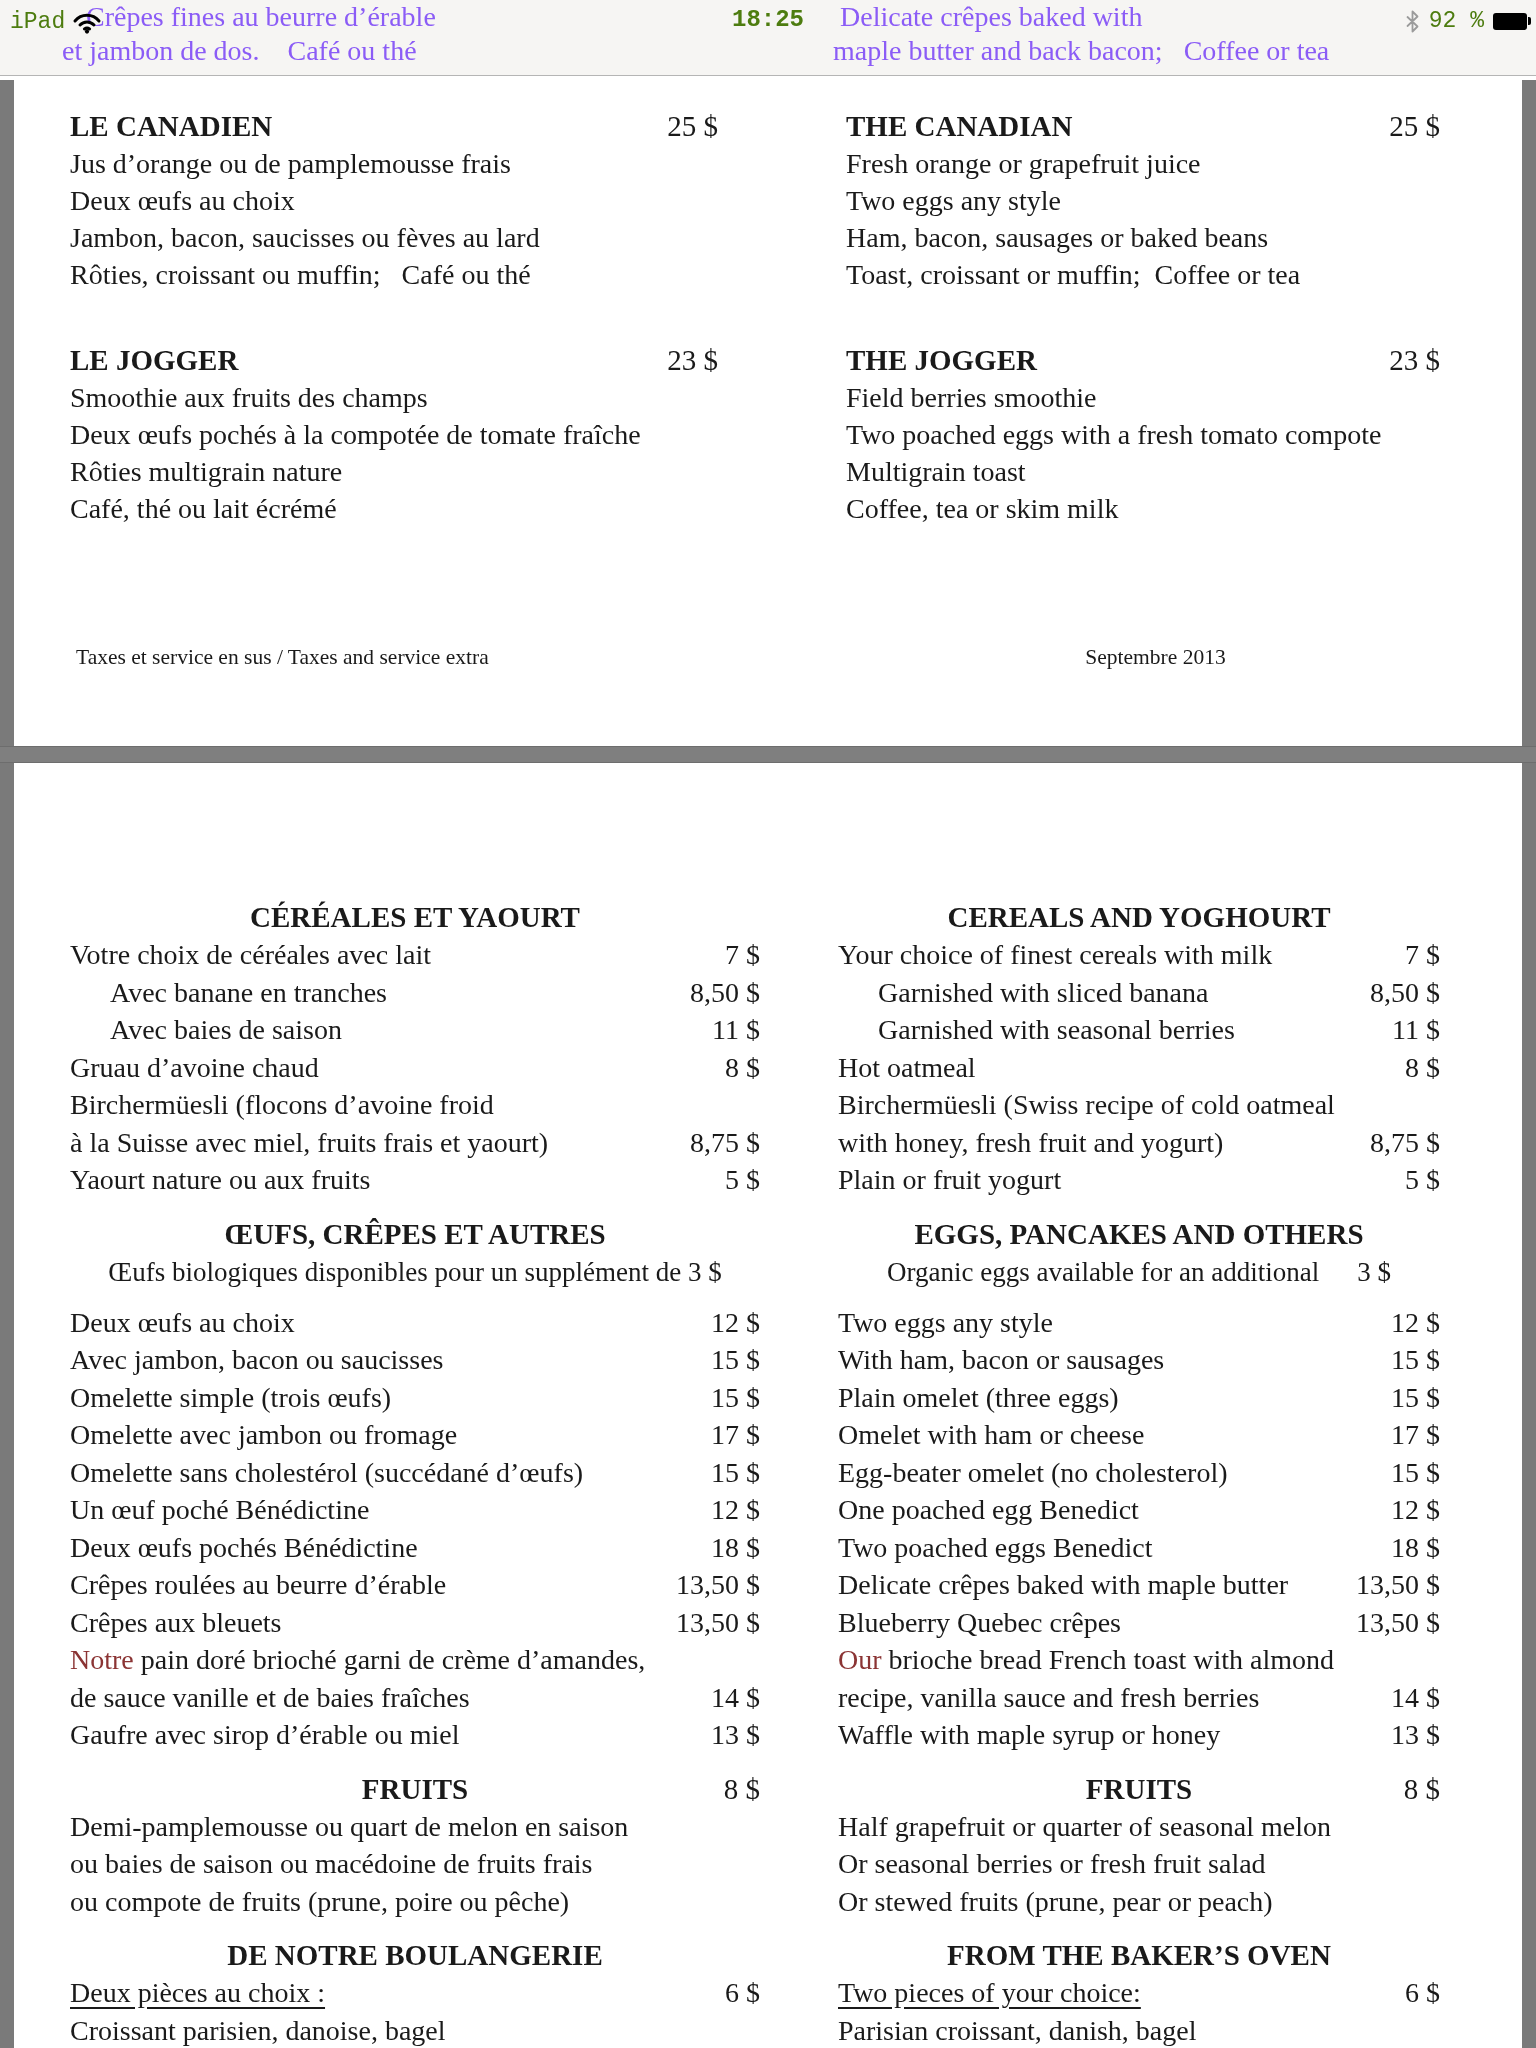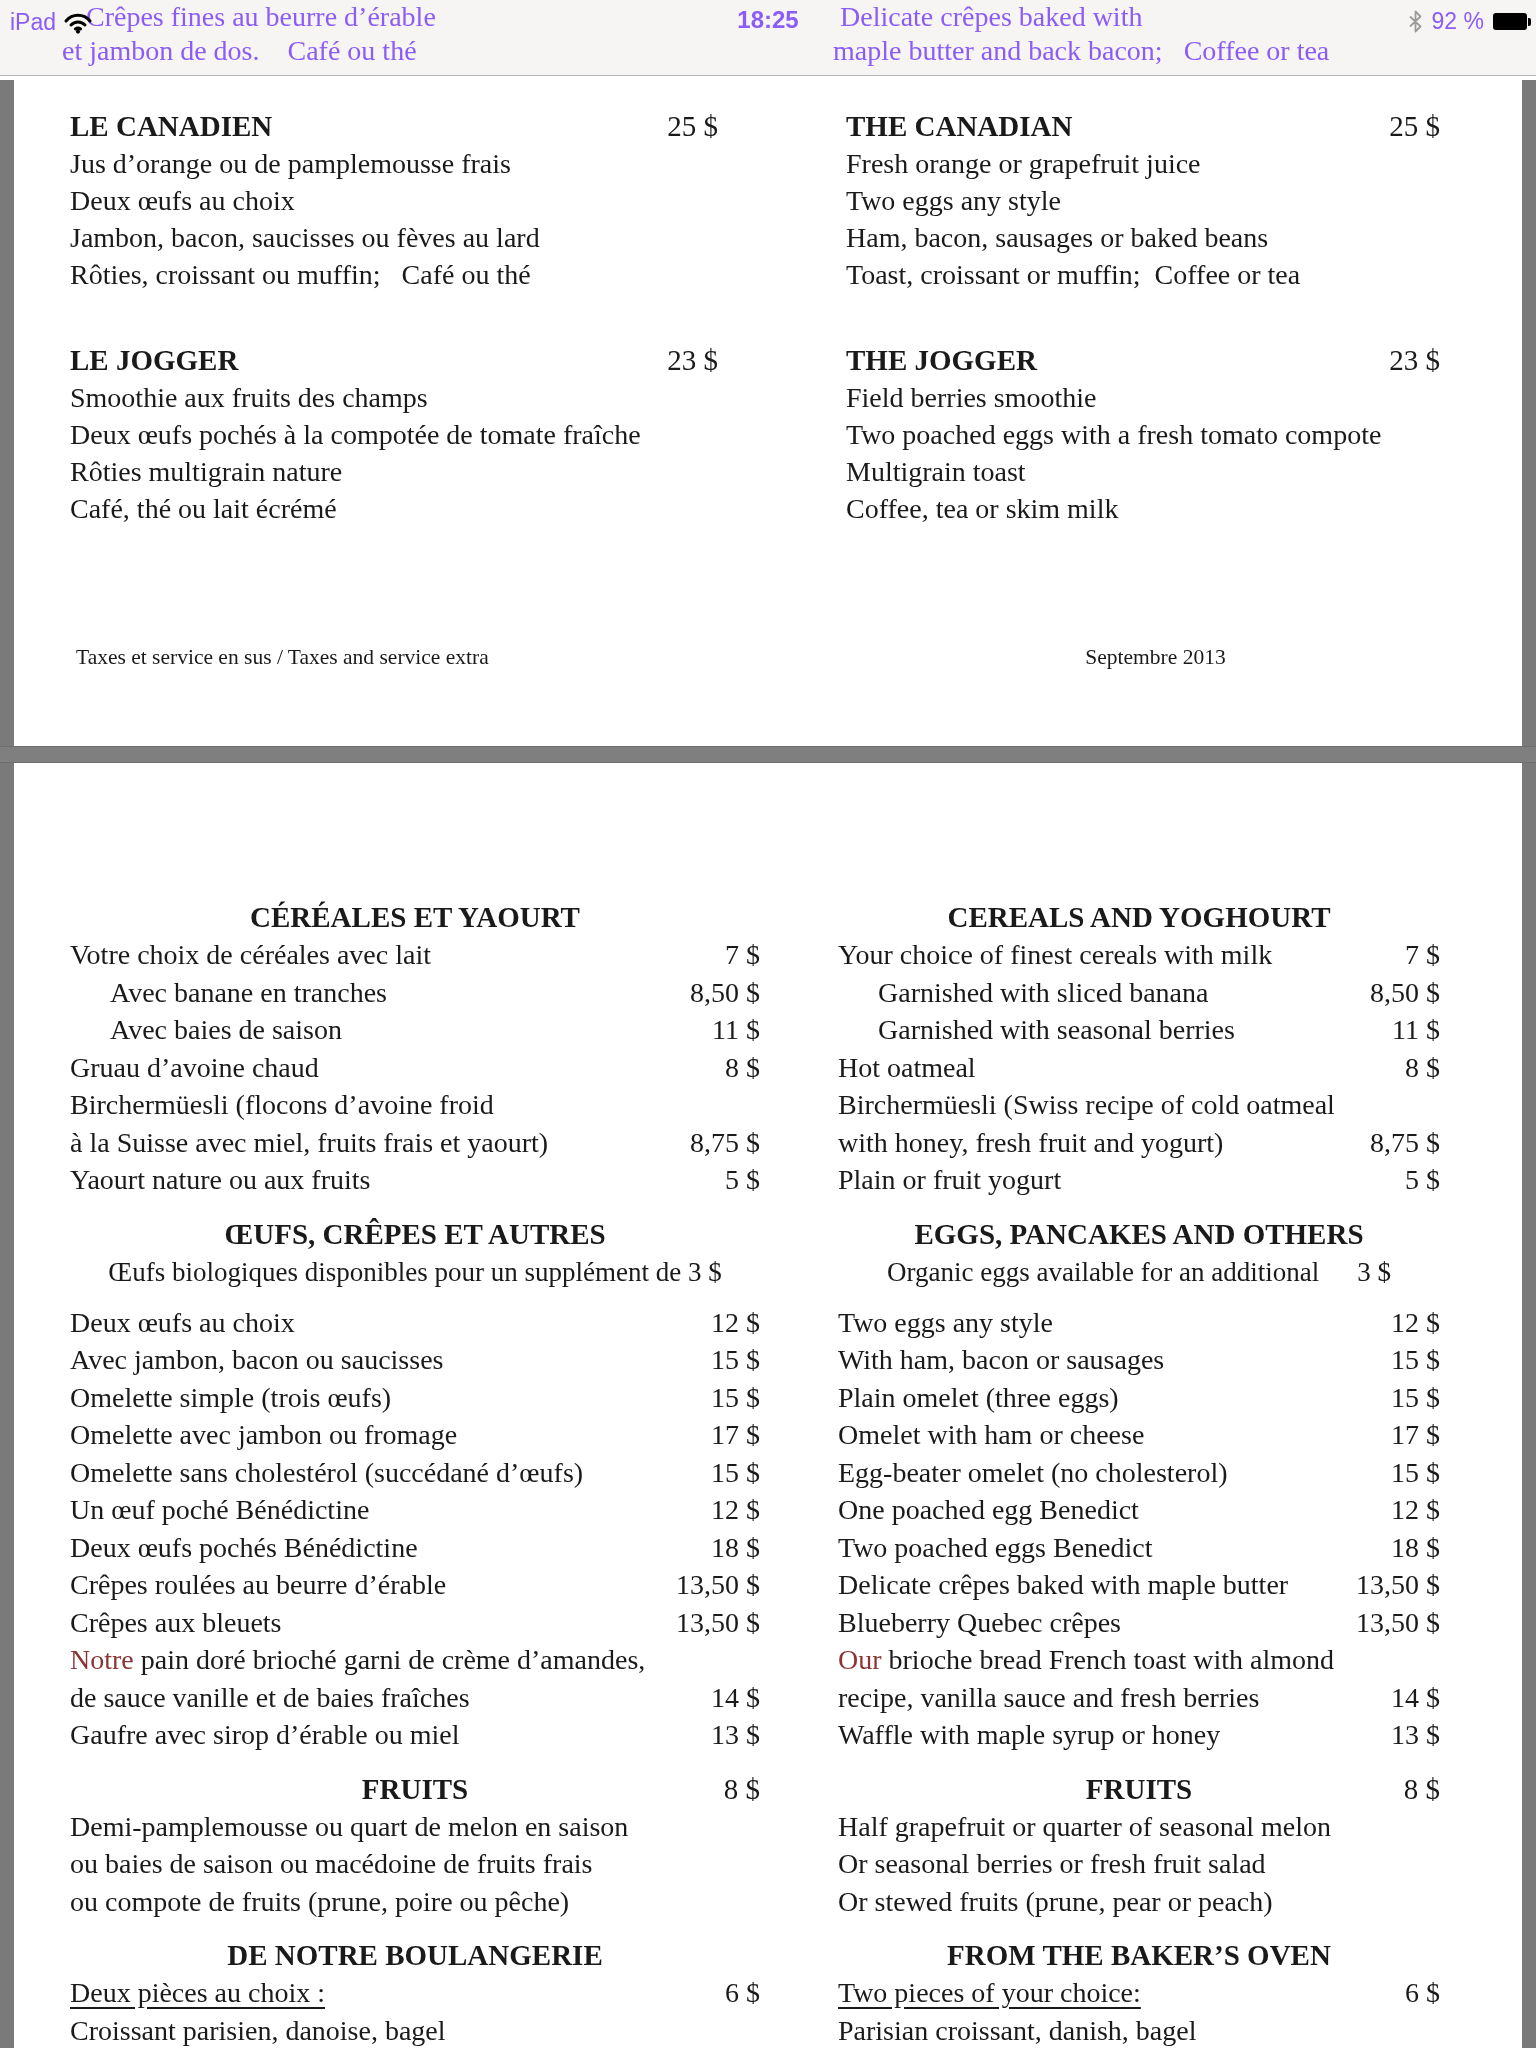--- a/index.html
+++ b/index.html
@@ -13,21 +13,21 @@
   .statusbar{
     position:absolute;top:0;left:0;width:1536px;height:75px;
     background:#f6f5f3;border-bottom:1px solid #b5b5b5;
     overflow:hidden;z-index:20;
   }
   .ghost{position:absolute;font-size:28px;color:#8b5cf6;white-space:nowrap;z-index:1;}
   .ghost.g-l1{left:86px;top:1px;}
   .ghost.g-l2{left:62px;top:35px;}
   .ghost.g-r1{left:840px;top:1px;}
   .ghost.g-r2{left:833px;top:35px;}
-  .sb{font-family:Liberation Sans, sans-serif;color:#8b5cf6;z-index:5;}
+  .sb{font-family:Liberation Mono, monospace;color:#4d7c0f;z-index:5;}
   .sb-left{position:absolute;left:10px;top:9px;display:flex;align-items:center;gap:7px;}
   .sb-device{font-size:23px;}
   .sb-time{position:absolute;left:0;right:0;top:6px;text-align:center;font-size:24px;font-weight:600;}
   .sb-site{position:absolute;left:0;right:0;top:40px;text-align:center;font-size:23px;}
   .sb-right{position:absolute;right:9px;top:8px;display:flex;align-items:center;gap:9px;}
   .sb-batt-label{font-size:23px;}
   .batt{width:34px;height:17px;background:#000;border-radius:3px;position:relative;}
   .batt:after{content:"";position:absolute;right:-4px;top:4.5px;width:3px;height:8px;background:#000;border-radius:0 2px 2px 0;}
   .icon-svg{display:block;}
   

